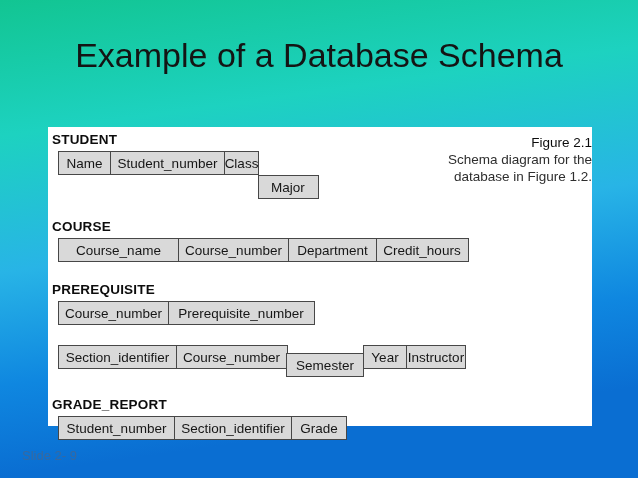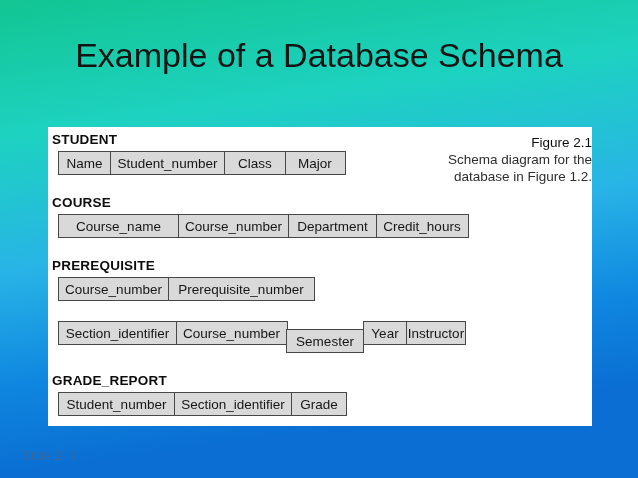--- a/index.html
+++ b/index.html
@@ -50,22 +50,22 @@
     <div class="fig-label">Figure 2.1</div>
     <div class="fig-line">Schema diagram for the</div>
     <div class="fig-line">database in Figure 1.2.</div>
   </div>
   <div>
       <div class="schema-table">
         <div class="table-name">STUDENT</div>
         <div class="attr-row">
           <div class="attr-cell" style="width: 53px;">Name</div>
           <div class="attr-cell" style="width: 116px;">Student_number</div>
-          <div class="attr-cell" style="width: 62px;">Class</div>
-          <div class="attr-cell" style="width: 61px;">Major</div>
+          <div class="attr-cell" style="width: 35px;">Class</div>
+          <div class="attr-cell" style="width: 61px; margin-top: 24px;">Major</div>
         </div>
       </div>
       <div class="schema-table">
         <div class="table-name">COURSE</div>
         <div class="attr-row">
           <div class="attr-cell" style="width: 121px;">Course_name</div>
           <div class="attr-cell" style="width: 112px;">Course_number</div>
           <div class="attr-cell" style="width: 89px;">Department</div>
           <div class="attr-cell" style="width: 93px;">Credit_hours</div>
         </div>

